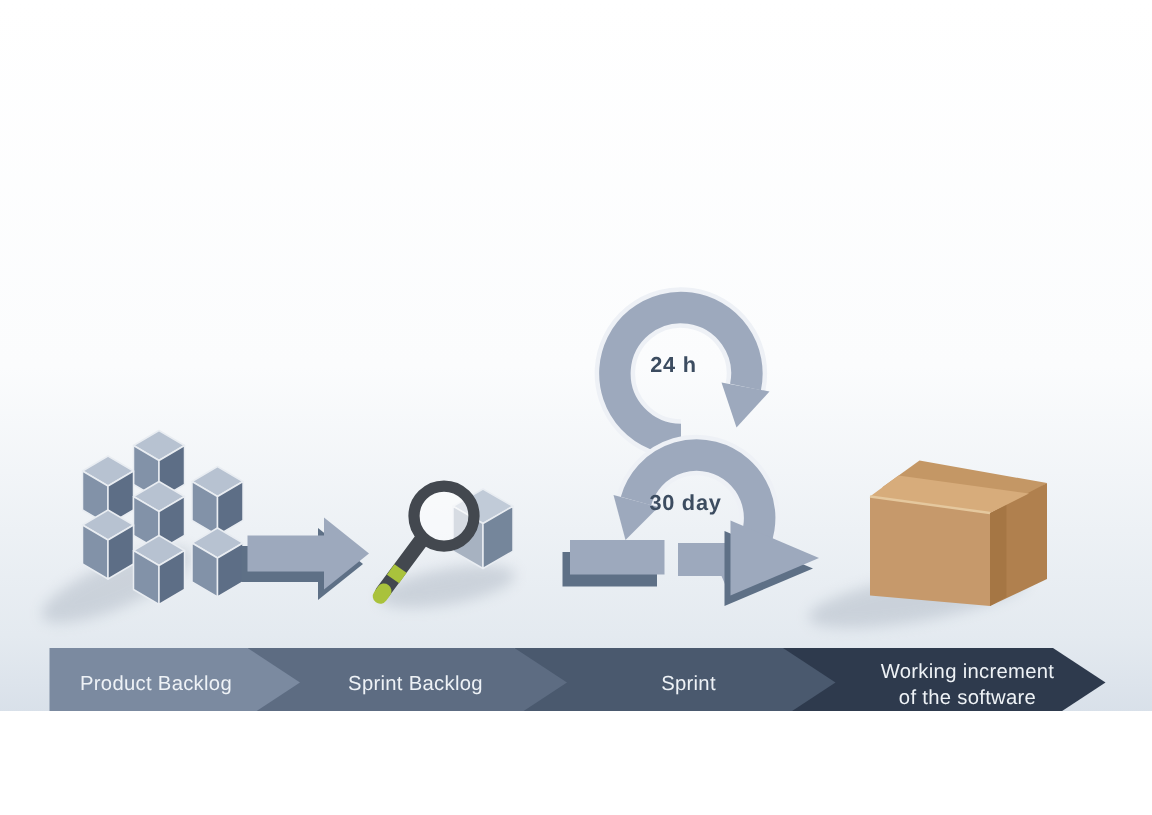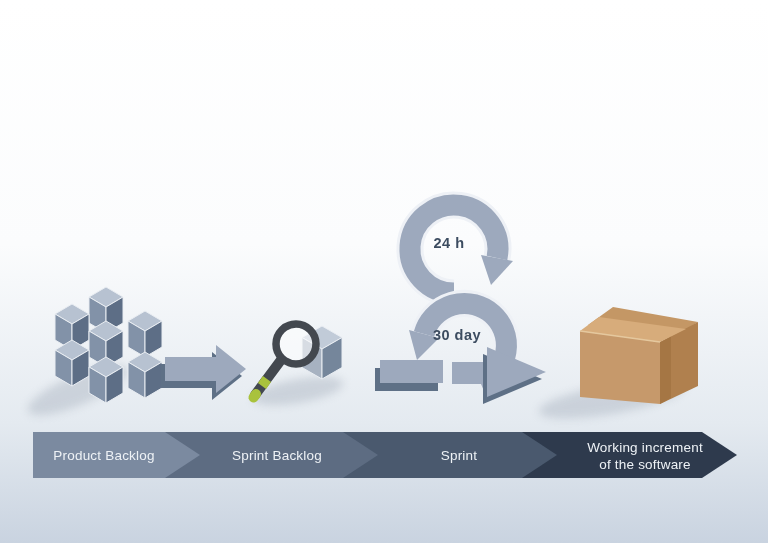--- a/index.html
+++ b/index.html
@@ -1,16 +1,16 @@
 <!DOCTYPE html>
 <html><head>
 <meta charset="utf-8">
 <style>
   html,body{margin:0;padding:0;background:#ffffff;}
-  .stage{position:relative;width:768px;height:543px;overflow:hidden;font-family:"Liberation Sans",sans-serif;}
+  .stage{position:relative;width:768px;height:474px;overflow:hidden;font-family:"Liberation Sans",sans-serif;}
   svg{position:absolute;left:0;top:0;display:block;}
   .banner-label{font-family:"Liberation Sans",sans-serif;font-size:13.5px;letter-spacing:.2px;}
   .annotation{font-family:"Liberation Sans",sans-serif;font-size:14.5px;font-weight:bold;letter-spacing:.5px;}
 </style>
 </head>
 <body>
 
 <div class="stage">
 <svg width="768" height="543" viewBox="0 0 768 543">
   <defs>

